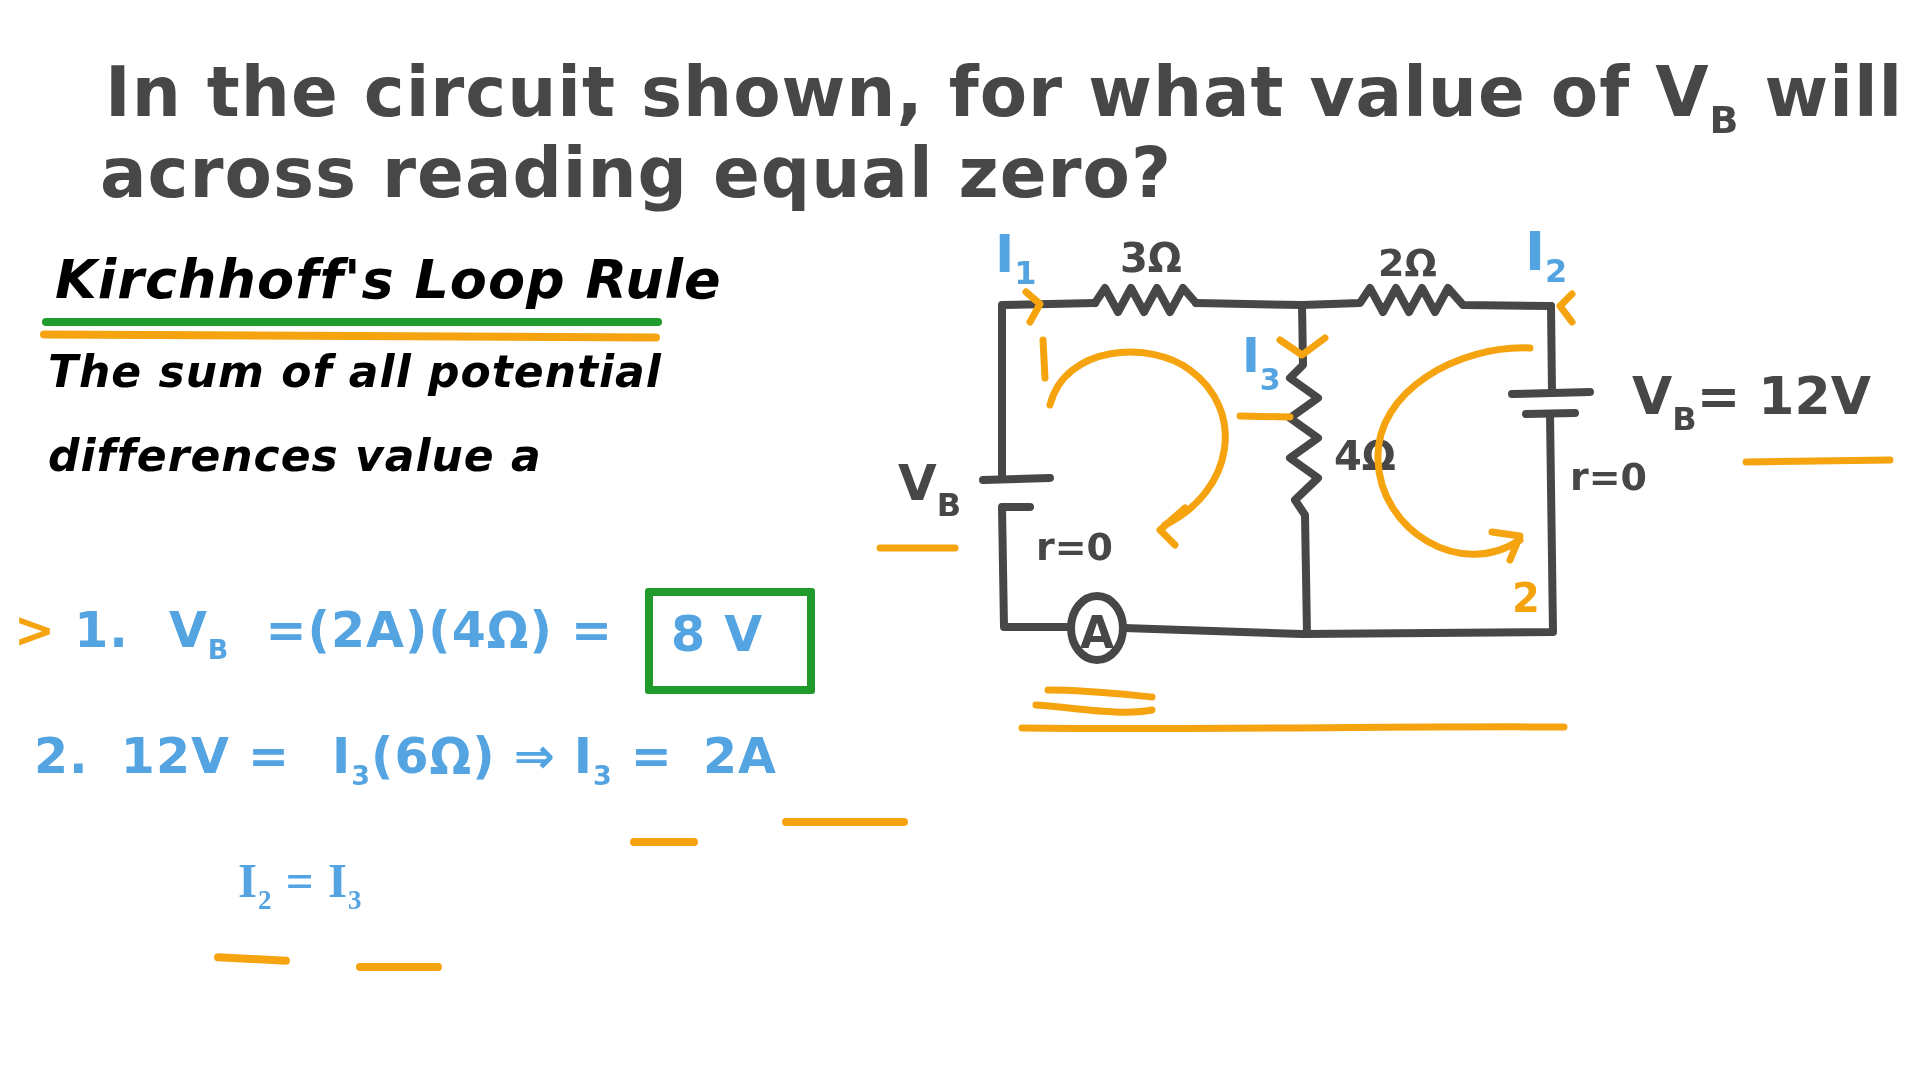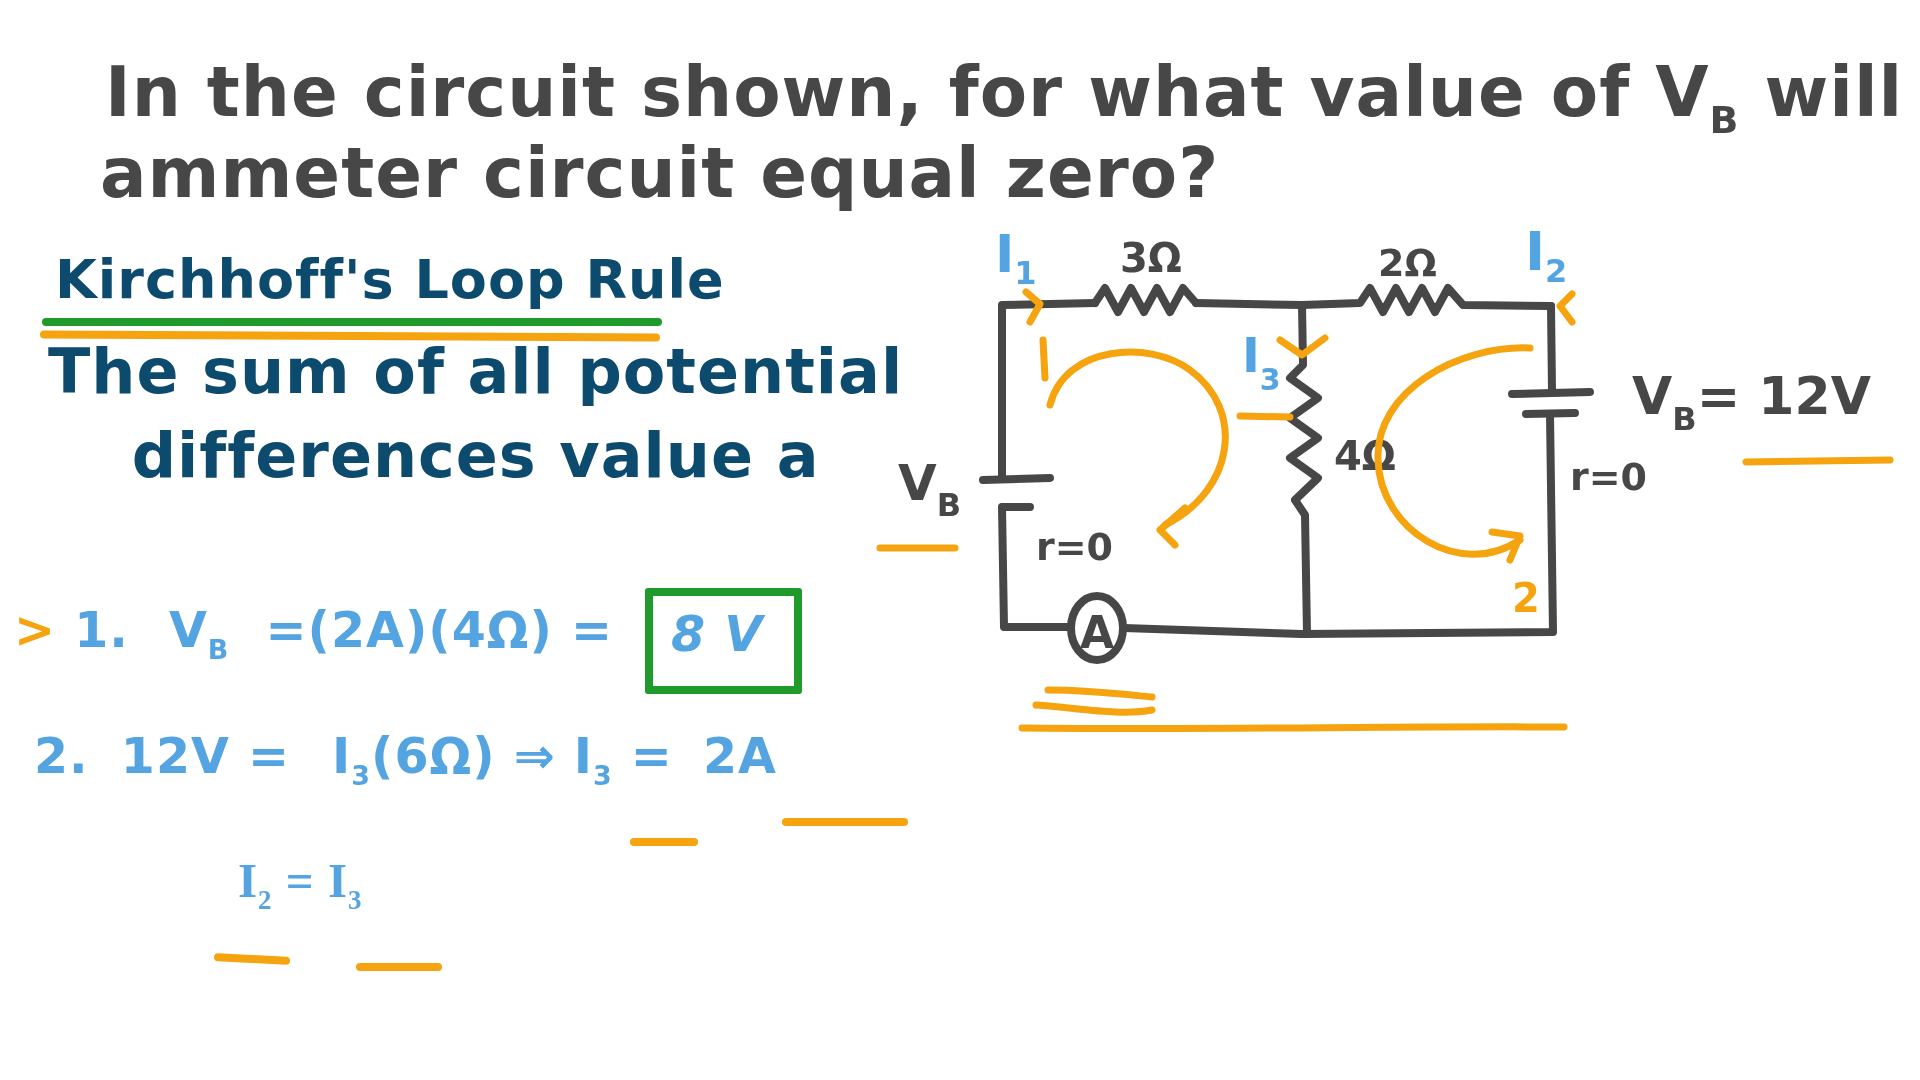--- a/index.html
+++ b/index.html
@@ -1,56 +1,56 @@
 <!DOCTYPE html>
 <html><head>
 <meta charset="utf-8">
 <style>
   html, body { margin:0; padding:0; background:#ffffff; }
   body { width:1920px; height:1080px; position:relative; overflow:hidden;
          font-family:"DejaVu Sans", sans-serif; }
   .abs { position:absolute; white-space:nowrap; }
   .hand { font-family:"DejaVu Sans", sans-serif; font-weight:bold; letter-spacing:1px; }
   .dark { color:#474747; }
-  .green { color:#0c4a6e; }
+  .green { color:#000000;font-style:italic; }
   .blue { color:#55a4e2; }
   .orange { color:#f5a30f; }
   .question { font-size:69px; line-height:74px; }
   .rule-title { font-size:54px; }
-  .rule-body { font-size:62px; line-height:84px;text-align:center; }
+  .rule-body { font-size:44px; line-height:84px; }
   .eq { font-size:49px; }
   sub { font-size:0.55em; vertical-align:-0.45em; }
   .ul { position:absolute; height:8px; border-radius:6px; background:#f5a30f; }
   .ulg { position:absolute; height:8px; border-radius:6px; background:#1f9a2b; }
   .boxed { position:absolute; border:8px solid #1f9a2b; border-radius:3px; box-sizing:border-box; }
   svg text { font-family:"DejaVu Sans", sans-serif; font-weight:bold; }
 </style>
 </head>
 <body>
 
 <div class="abs hand dark question" style="left:105px; top:55px;">
   <span>In the circuit shown, for what value of V</span><sub>B</sub><span> will the</span>
 </div>
-<div class="abs hand dark question" style="left:100px; top:136px;">ammeter circuit equal zero?</div>
+<div class="abs hand dark question" style="left:100px; top:136px;">across reading equal zero?</div>
 
 <div class="abs hand green rule-title" style="left:55px; top:248px;">Kirchhoff's Loop Rule</div>
 <div class="ulg" style="left:42px; top:318px; width:620px;"></div>
 <div class="ul" style="left:40px; top:332px; width:620px; transform:rotate(0.3deg);"></div>
 <div class="abs hand green rule-body" style="left:48px; top:330px;">
   <div>The sum of all potential</div>
   <div>differences value a</div>
 </div>
 
 <div class="abs hand eq" style="left:14px; top:602px;">
   <span class="orange">&gt;</span>
   <span class="blue">1.</span>
   <span class="blue" style="margin-left:22px;">V</span><sub class="blue">B</sub>
   <span class="blue" style="margin-left:18px;">=(2A)(4Ω) =</span>
 </div>
-<div class="boxed" style="left:645px; top:588px; width:157px; height:106px;font-style:italic;">
+<div class="boxed" style="left:645px; top:588px; width:170px; height:106px;">
   <div class="abs hand blue eq" style="left:18px; top:10px;">8 V</div>
 </div>
 
 <div class="abs hand blue eq" style="left:34px; top:728px;">
   <span>2.</span>
   <span style="margin-left:14px;">12V =</span>
   <span style="margin-left:24px;">I</span><sub>3</sub><span>(6Ω)</span>
   <span>⇒</span>
   <span>I</span><sub>3</sub>
   <span>=</span>

